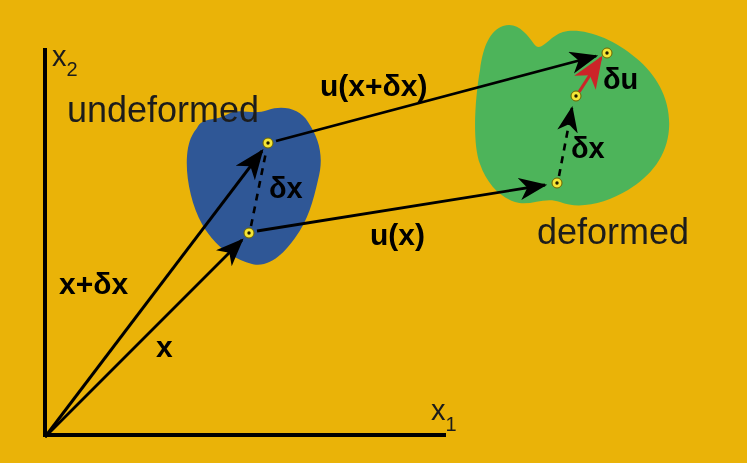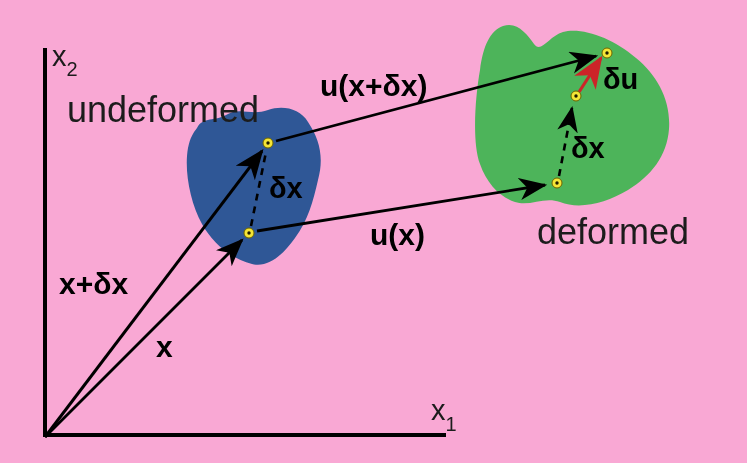--- a/index.html
+++ b/index.html
@@ -1,19 +1,19 @@
 <!DOCTYPE html>
 <html><head>
 <meta charset="utf-8">
 <style>
   html,body{margin:0;padding:0;background:#ffffff;}
   .stage{
     position:relative;
     width:747px;height:463px;
-    background:#f9a8d4;
+    background:#eab308;
     overflow:hidden;
     font-family:"Liberation Sans", sans-serif;
   }
   svg{display:block;}
   .lbl-body{font:400 36px "Liberation Sans", sans-serif; fill:#1c1c1c;}
   .lbl-vec{font:700 30px "Liberation Sans", sans-serif; fill:#000;}
   .lbl-vec-sm{font:700 29px "Liberation Sans", sans-serif; fill:#000;}
   .lbl-axis{font:400 29px "Liberation Sans", sans-serif; fill:#1c1c1c;}
   .lbl-axis-sub{font:400 20px "Liberation Sans", sans-serif; fill:#1c1c1c;}
 </style>

